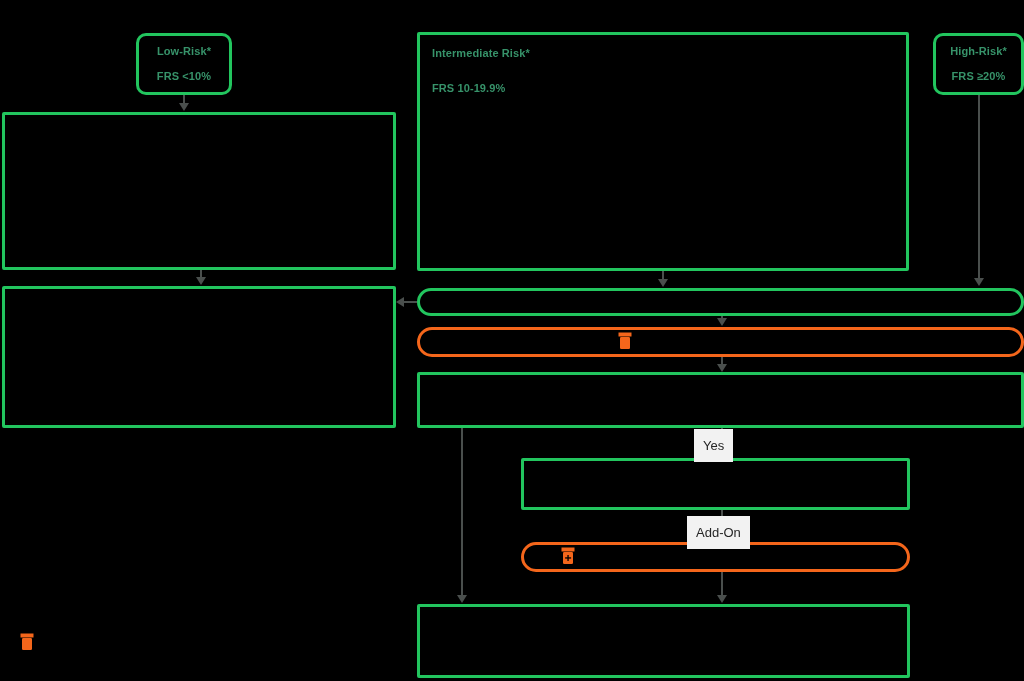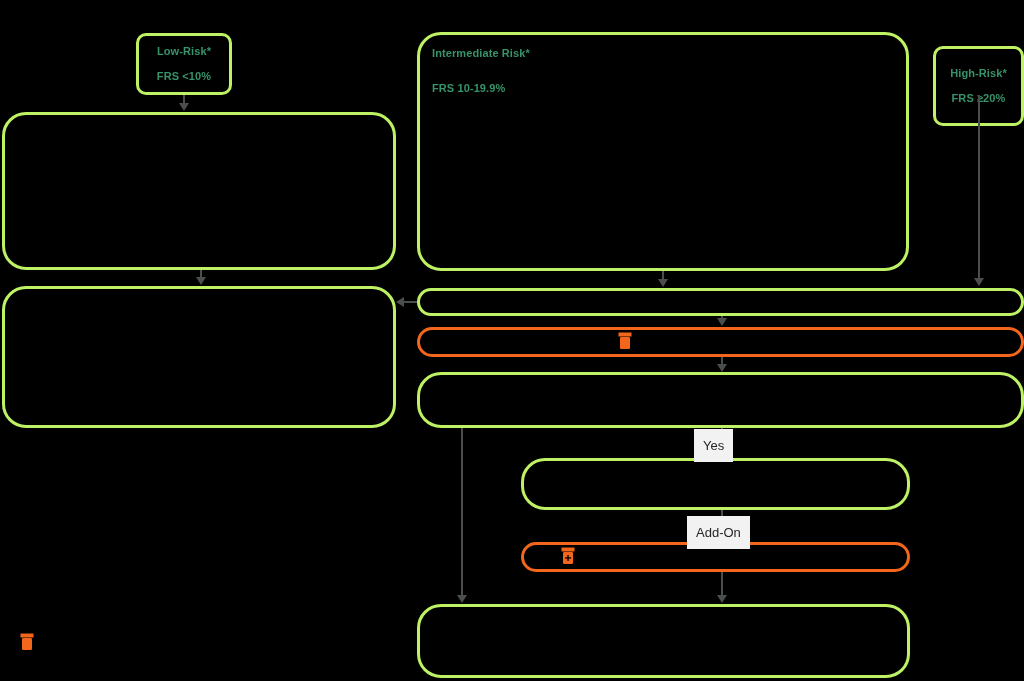--- a/index.html
+++ b/index.html
@@ -23,27 +23,27 @@
     position: absolute;
     box-sizing: border-box;
     display: flex;
     flex-direction: column;
     justify-content: center;
     align-items: flex-start;
     background: transparent;
     color: #000000;
   }
   .node.green {
-    border: 3px solid #bef264;
+    border: 3px solid #22c55e;
   }
   .node.orange {
     border: 3px solid #f4661b;
   }
   .node.rounded-sm { border-radius: 10px; }
-  .node.rounded-md { border-radius: 24px; }
+  .node.rounded-md { border-radius: 2px; }
   .node.pill       { border-radius: 999px; }
 
   .node .title,
   .node .sub,
   .node .body {
     display: block;
     width: 100%;
     line-height: 1.45;
   }
 
@@ -139,21 +139,21 @@
     <span class="title">Low-Risk*</span>
     <span class="sub">FRS &lt;10%</span>
   </div>
 
   <div class="node green rounded-md tier left-aligned" style="left:417px; top:32px; width:492px; height:239px;">
     <span class="title" style="position:absolute; top:11px; left:12px; width:auto;">Intermediate Risk*</span>
     <span class="sub" style="position:absolute; top:46px; left:12px; width:auto;">FRS 10-19.9%</span>
     <span class="body"></span>
   </div>
 
-  <div class="node green rounded-sm tier centered" style="left:933px; top:33px; width:91px; height:80px;margin-top:13px;">
+  <div class="node green rounded-sm tier centered" style="left:933px; top:33px; width:91px; height:62px;">
     <span class="title">High-Risk*</span>
     <span class="sub">FRS ≥20%</span>
   </div>
 
   <div class="node green rounded-md" style="left:2px; top:112px; width:394px; height:158px;">
     <span class="body"></span>
   </div>
 
   <div class="node green rounded-md" style="left:2px; top:286px; width:394px; height:142px;">
     <span class="body"></span>

